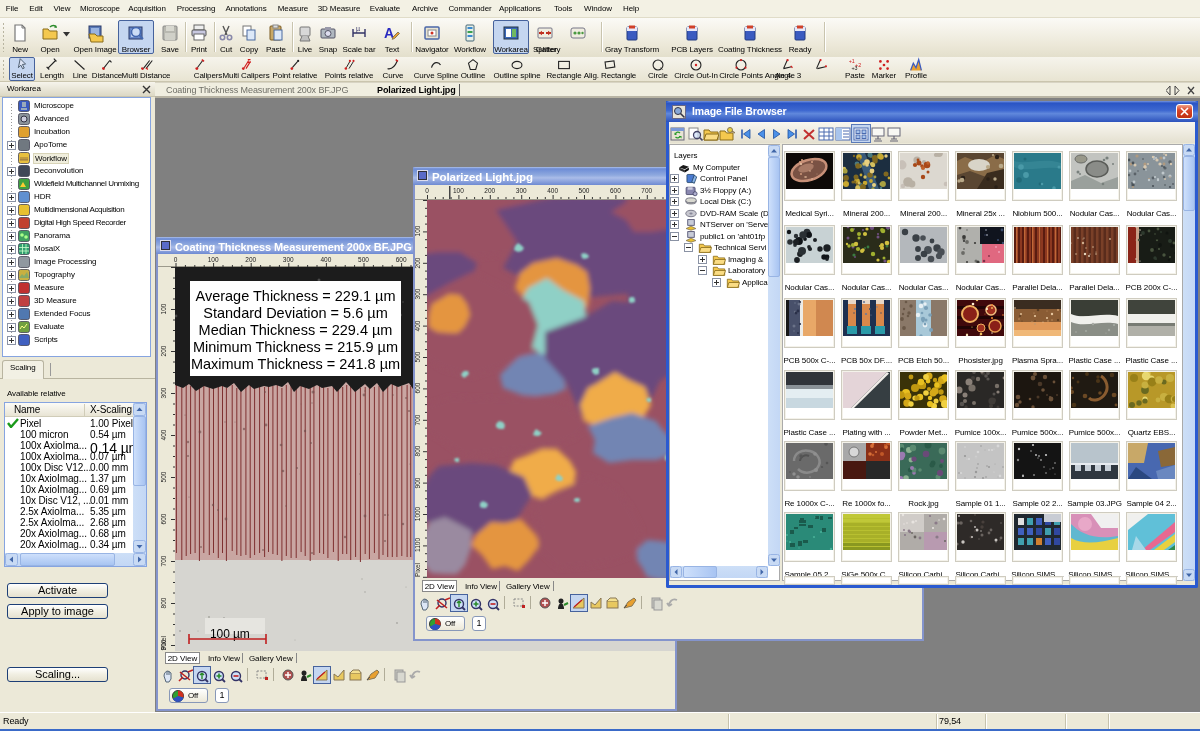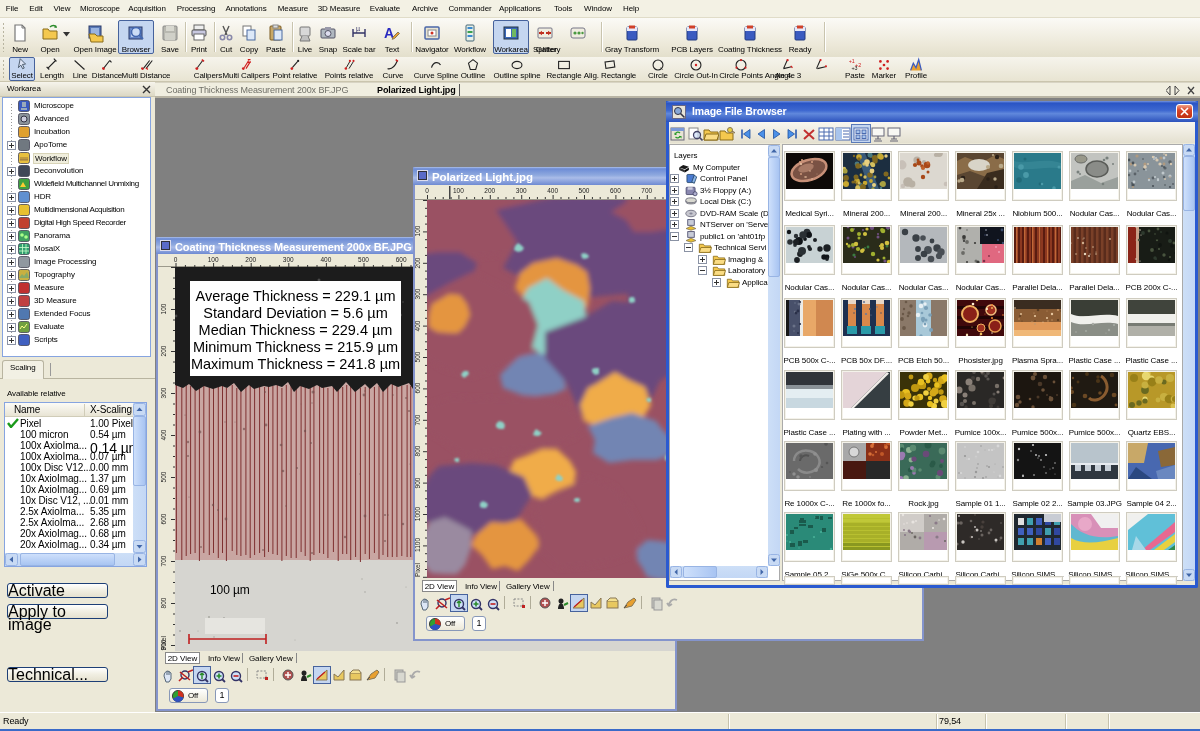--- a/index.html
+++ b/index.html
@@ -1,21 +1,21 @@
 <!DOCTYPE html>
 <html><head><meta charset="utf-8"><style>
 *{margin:0;padding:0;box-sizing:border-box}
 html,body{width:1200px;height:731px;overflow:hidden;font-family:"Liberation Sans",sans-serif;background:#ece9d8;position:relative}
 .ab{position:absolute}
 .lbl{position:absolute;font-size:8px;letter-spacing:-0.1px;color:#000;white-space:nowrap}
 .ctr{transform:translateX(-50%)}
 .tbsep{position:absolute;width:1px;background:#c9c4ae;box-shadow:1px 0 0 #fff}
 .hl{background:#c5d6f0;border:1px solid #46629c;border-radius:2px}
 .rulerh{position:absolute;background:#ece9d8;border-bottom:1px solid #9c9a8c}
-.btn{position:absolute;background:linear-gradient(180deg,#fff,#f2f0e4 45%,#e5e1cf);border:1px solid #1d3f76;border-radius:3px;font-size:16px;color:#000}
+.btn{position:absolute;background:linear-gradient(180deg,#fff,#f2f0e4 45%,#e5e1cf);border:1px solid #1d3f76;border-radius:3px;font-size:11px;text-align:center;color:#000}
 .thumb{position:absolute;background:#fff;border:1px solid #cfccc0;box-shadow:0 0 0 1px #f4f2ea inset}
 .tlabel{position:absolute;font-size:8px;letter-spacing:-0.1px;color:#000;text-align:center;white-space:nowrap}
 .sb{background:linear-gradient(90deg,#cddff7,#c3d7f5)}
 .sbthumb{background:linear-gradient(90deg,#cee0fb,#a8c4f2);border:1px solid #98b4e4;border-radius:2px}
 </style></head><body>
 <div class="ab" style="left:0;top:0;width:1200px;height:18px;background:#f3f1e4;border-bottom:1px solid #e0dcc8"></div>
 <span class="lbl ctr" style="left:12px;top:4px">File</span>
 <span class="lbl ctr" style="left:36px;top:4px">Edit</span>
 <span class="lbl ctr" style="left:62px;top:4px">View</span>
 <span class="lbl ctr" style="left:100px;top:4px">Microscope</span>
@@ -495,21 +495,21 @@
     <rect x="0.5" y="0.5" width="12" height="12" rx="2" fill="#c8daf4" stroke="#98b4e4"></rect>
     <path d="M8 3.5L4.5 6.5 8 9.5z" fill="#4066a8"></path>
   </svg>
 <svg class="ab" style="left:133px;top:553px" width="13" height="13">
     <rect x="0.5" y="0.5" width="12" height="12" rx="2" fill="#c8daf4" stroke="#98b4e4"></rect>
     <path d="M5 3.5l3.5 3L5 9.5z" fill="#4066a8"></path>
   </svg>
 <div class="ab sbthumb" style="left:20px;top:553px;width:95px;height:13px;background:linear-gradient(180deg,#cee0fb,#a8c4f2)"></div>
 <div class="btn" style="left:7px;top:583px;width:101px;height:15px;line-height:13px">Activate</div>
 <div class="btn" style="left:7px;top:604px;width:101px;height:15px;line-height:13px">Apply to image</div>
-<div class="btn" style="left:7px;top:667px;width:101px;height:15px;line-height:13px">Technical...</div>
+<div class="btn" style="left:7px;top:667px;width:101px;height:15px;line-height:13px">Scaling...</div>
 <div class="ab" style="left:155px;top:82px;width:1045px;height:630px;background:#808080"></div>
 <div class="ab" style="left:155px;top:82px;width:1045px;height:16px;background:#f0eee0;border-bottom:2px solid #b8b4a4;border-top:1px solid #d8d4c4"></div>
 <span class="lbl" style="left:166px;top:85px;color:#6e6e66;font-size:9px">Coating Thickness  Measurement 200x BF.JPG</span>
 <span class="lbl" style="left:377px;top:85px;font-weight:bold;font-size:9px">Polarized Light.jpg</span>
 <div class="ab" style="left:459px;top:84px;width:1px;height:12px;background:#555"></div>
 <svg class="ab" style="left:1166px;top:86px" width="30px" height="9">
     <path d="M4 0l-4 4.5L4 9z" fill="none" stroke="#444"></path>
     <path d="M9 0l4 4.5L9 9z" fill="none" stroke="#444"></path>
     <path d="M22 1l6 7M28 1l-6 7" stroke="#444" stroke-width="1.3"></path>
   </svg>
@@ -902,21 +902,21 @@
     <circle cx="231" cy="320" r="0.6" fill="#a8a8a2"></circle>
     <circle cx="5" cy="364" r="0.9" fill="#a8a8a2"></circle>
   </svg>
 <div class="ab" style="left:190px;top:281px;width:211px;height:95px;background:#fff"></div>
 <div class="ab" style="left:190px;top:288px;width:211px;text-align:center;font-size:14.5px;color:#000;white-space:nowrap">Average Thickness = 229.1 µm</div>
 <div class="ab" style="left:190px;top:305px;width:211px;text-align:center;font-size:14.5px;color:#000;white-space:nowrap">Standard Deviation = 5.6 µm</div>
 <div class="ab" style="left:190px;top:322px;width:211px;text-align:center;font-size:14.5px;color:#000;white-space:nowrap">Median Thickness = 229.4 µm</div>
 <div class="ab" style="left:190px;top:339px;width:211px;text-align:center;font-size:14.5px;color:#000;white-space:nowrap">Minimum Thickness = 215.9 µm</div>
 <div class="ab" style="left:190px;top:356px;width:211px;text-align:center;font-size:14.5px;color:#000;white-space:nowrap">Maximum Thickness = 241.8 µm</div>
 <div class="ab" style="left:205px;top:618px;width:60px;height:16px;background:#e6e5e0"></div>
-<span class="lbl" style="left:210px;top:583px;font-size:12px">100 µm</span>
+<span class="lbl" style="left:210px;top:627px;font-size:12px">100 µm</span>
 <svg class="ab" style="left:188px;top:633px" width="80" height="12">
     <path d="M1 6h77M1 1v10M78 1v10" stroke="#c02020" stroke-width="1.6"></path>
   </svg>
 <div class="ab" style="left:158px;top:651px;width:517px;height:55px;background:#ece9d8"></div>
 <div class="ab" style="left:165px;top:652px;width:35px;height:12px;background:#fff;border:1px solid #888;font-size:8px;text-align:center;line-height:11px">2D View</div>
 <span class="lbl" style="left:208px;top:654px">Info View</span>
 <div class="ab" style="left:242px;top:653px;width:1px;height:10px;background:#888"></div>
 <span class="lbl" style="left:249px;top:654px">Gallery View</span>
 <div class="ab" style="left:296px;top:653px;width:1px;height:10px;background:#888"></div>
 <svg class="ab" style="left:160px;top:667px" width="16" height="16" viewBox="0 0 16 16">

